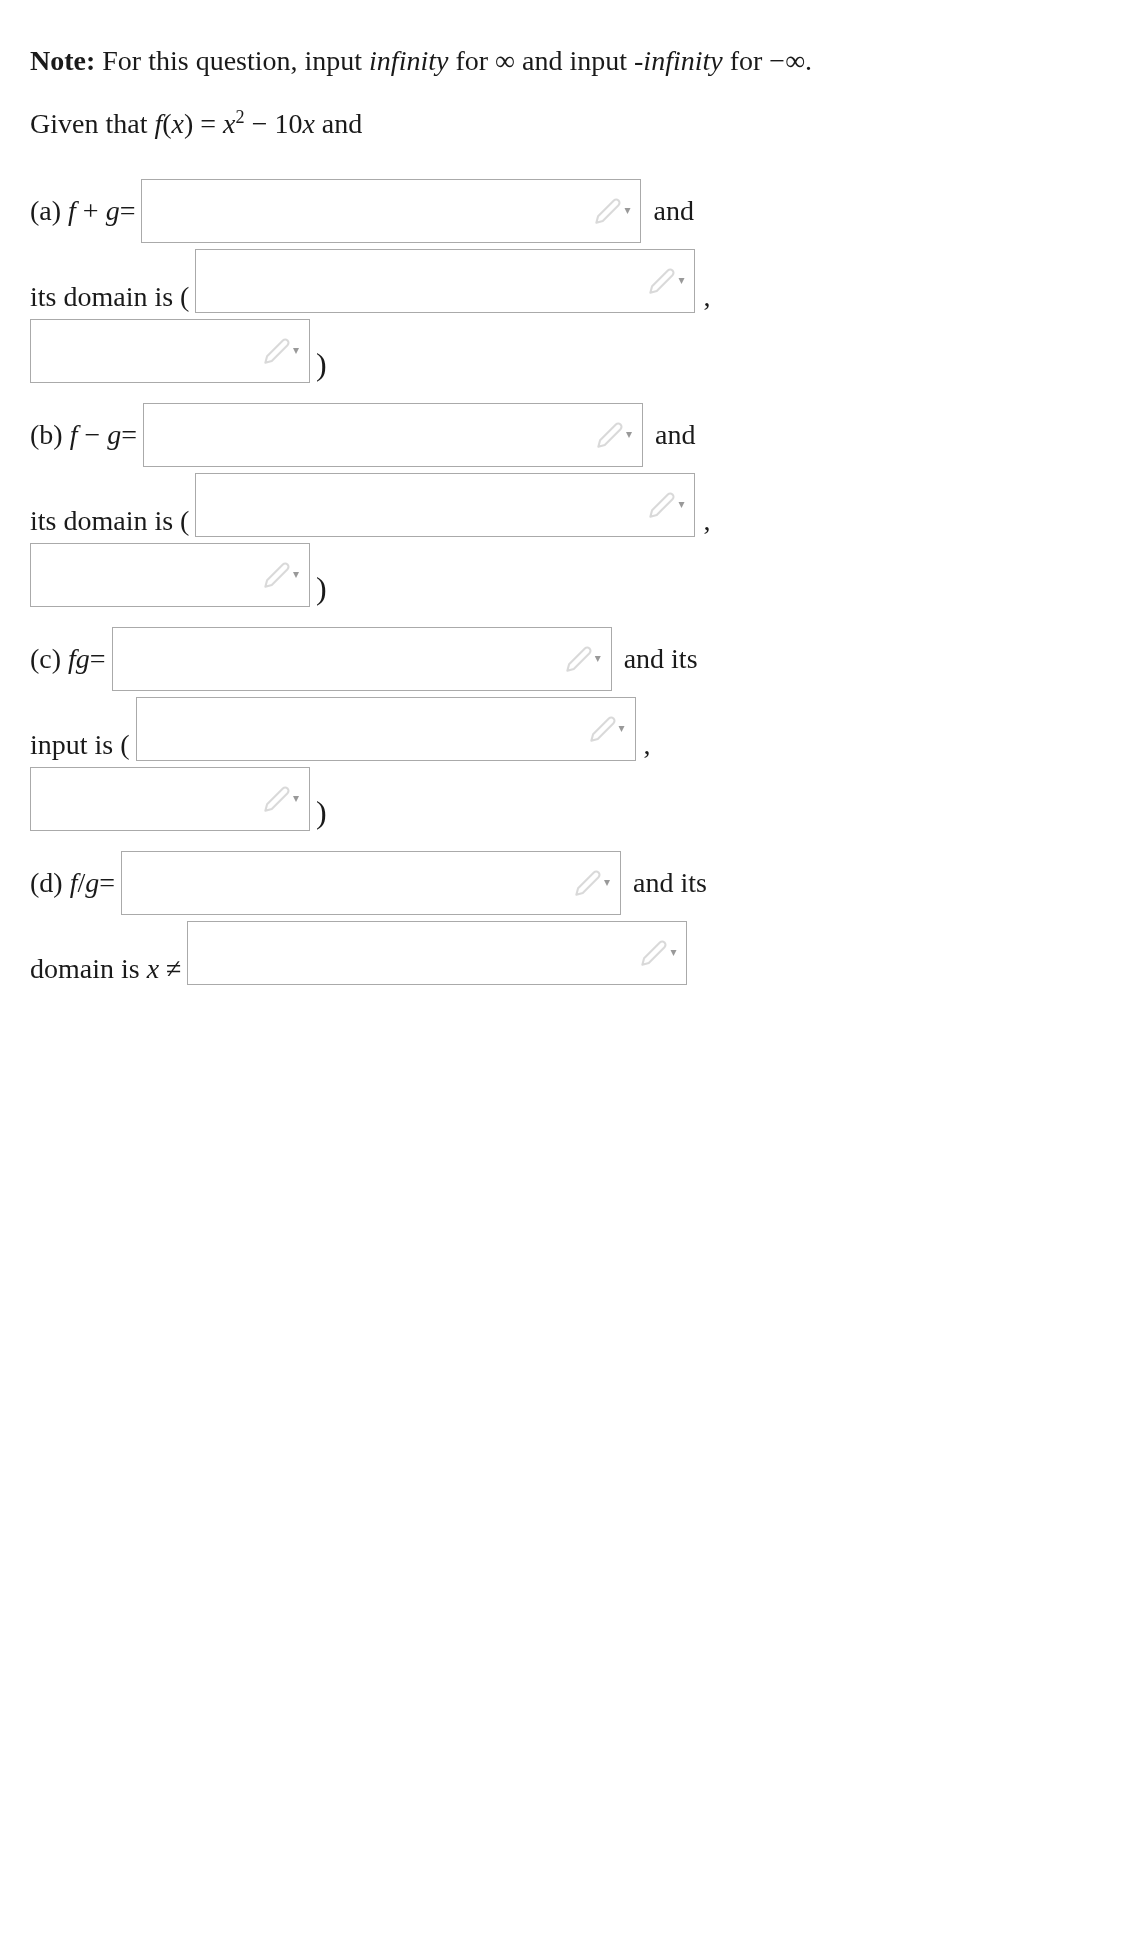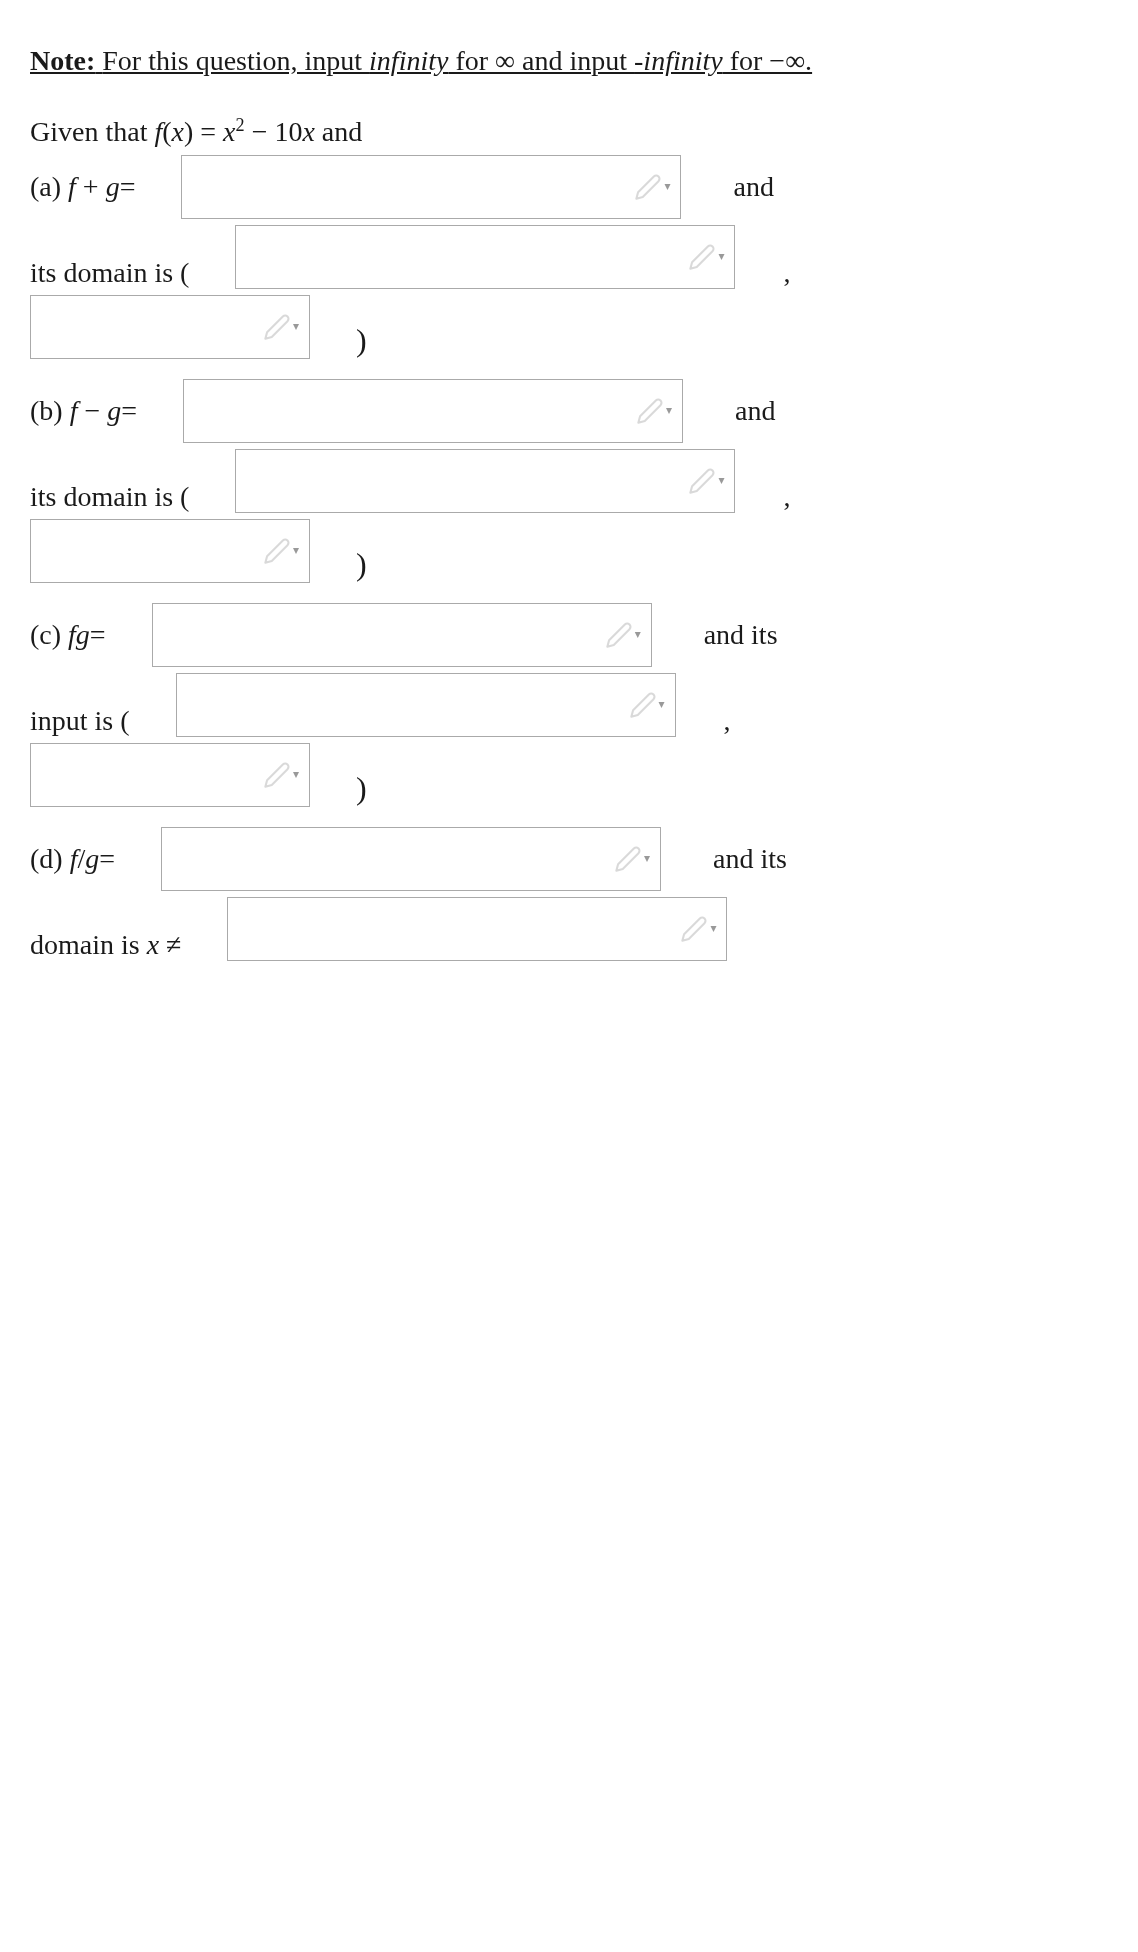--- a/index.html
+++ b/index.html
@@ -6,39 +6,38 @@
     body {
       background: #fff;
       font-family: Georgia, 'Times New Roman', serif;
       font-size: 28px;
       color: #1a1a1a;
       width: 1138px;
       min-height: 1952px;
       padding: 40px 30px 60px 30px;
     }
     .note-section {
-      margin-bottom: 28px;
+      margin-bottom: 20px;
       line-height: 1.5;
-      text-decoration: underline;
     }
     .note-section .note-bold {
       font-weight: bold;
     }
     .given-section {
+      margin-bottom: 32px;
       line-height: 1.6;
     }
     .part-block {
       margin-bottom: 20px;
     }
     .row {
       display: flex;
       align-items: center;
       margin-bottom: 6px;
       flex-wrap: wrap;
-      gap: 40px;
     }
     .label {
       white-space: nowrap;
       margin-right: 6px;
       font-size: 28px;
     }
     .input-box {
       display: inline-flex;
       align-items: center;
       justify-content: flex-end;

